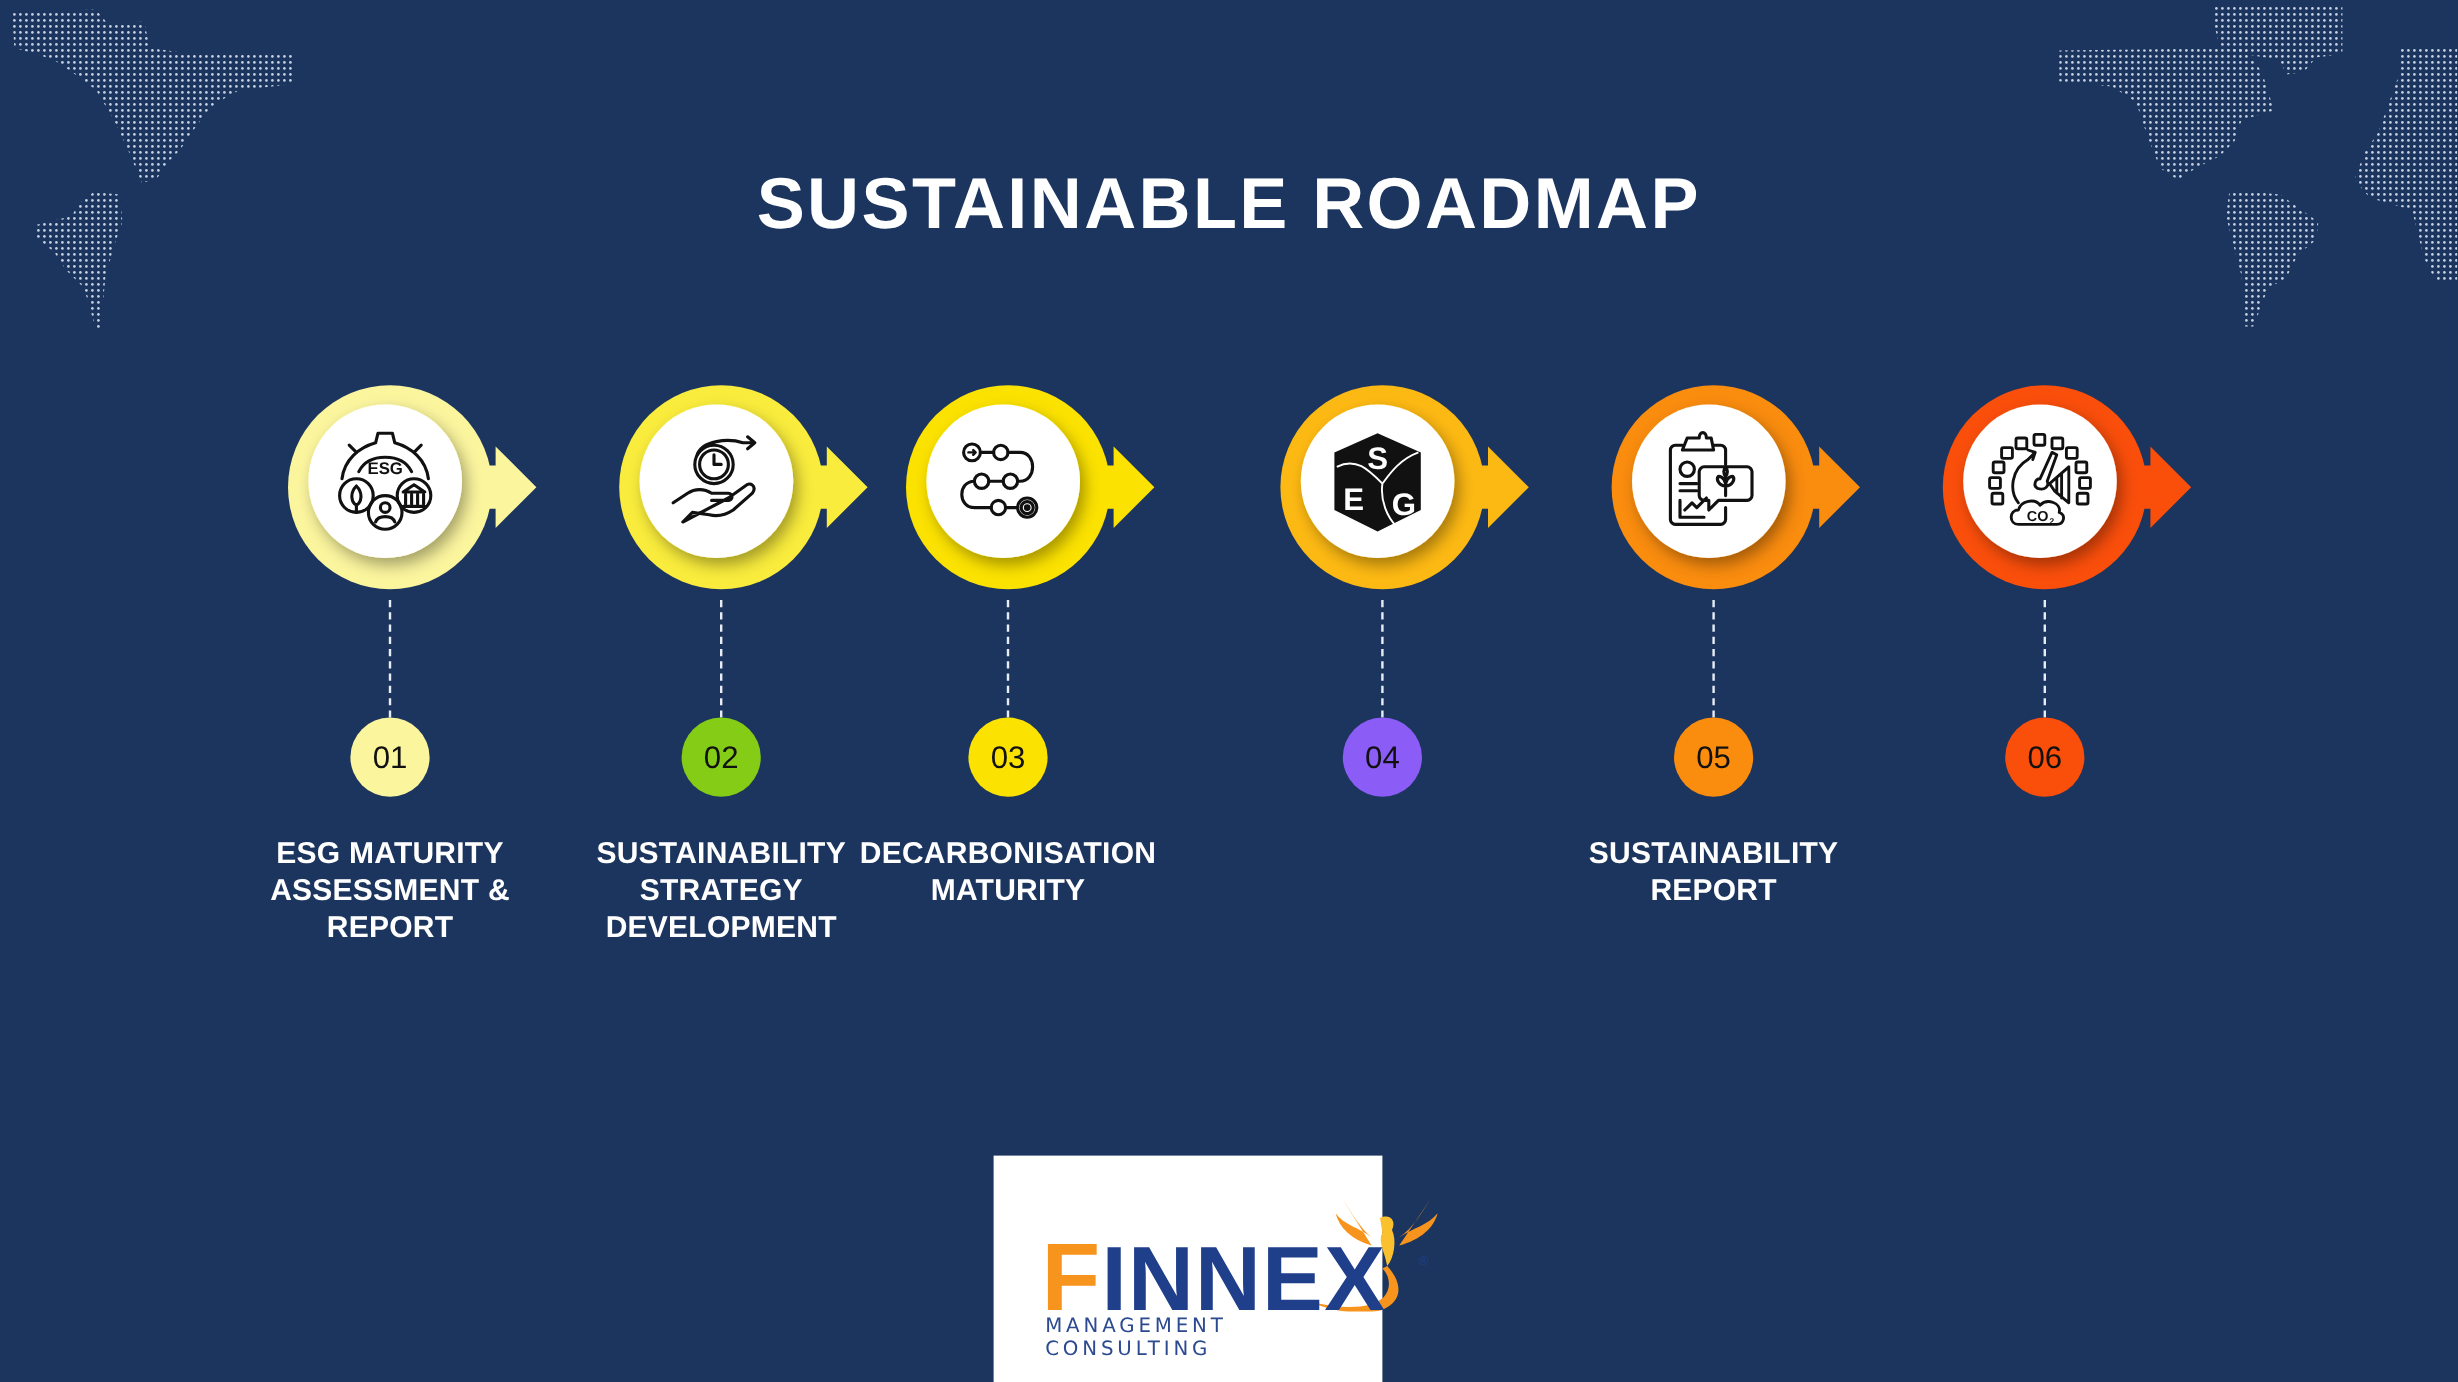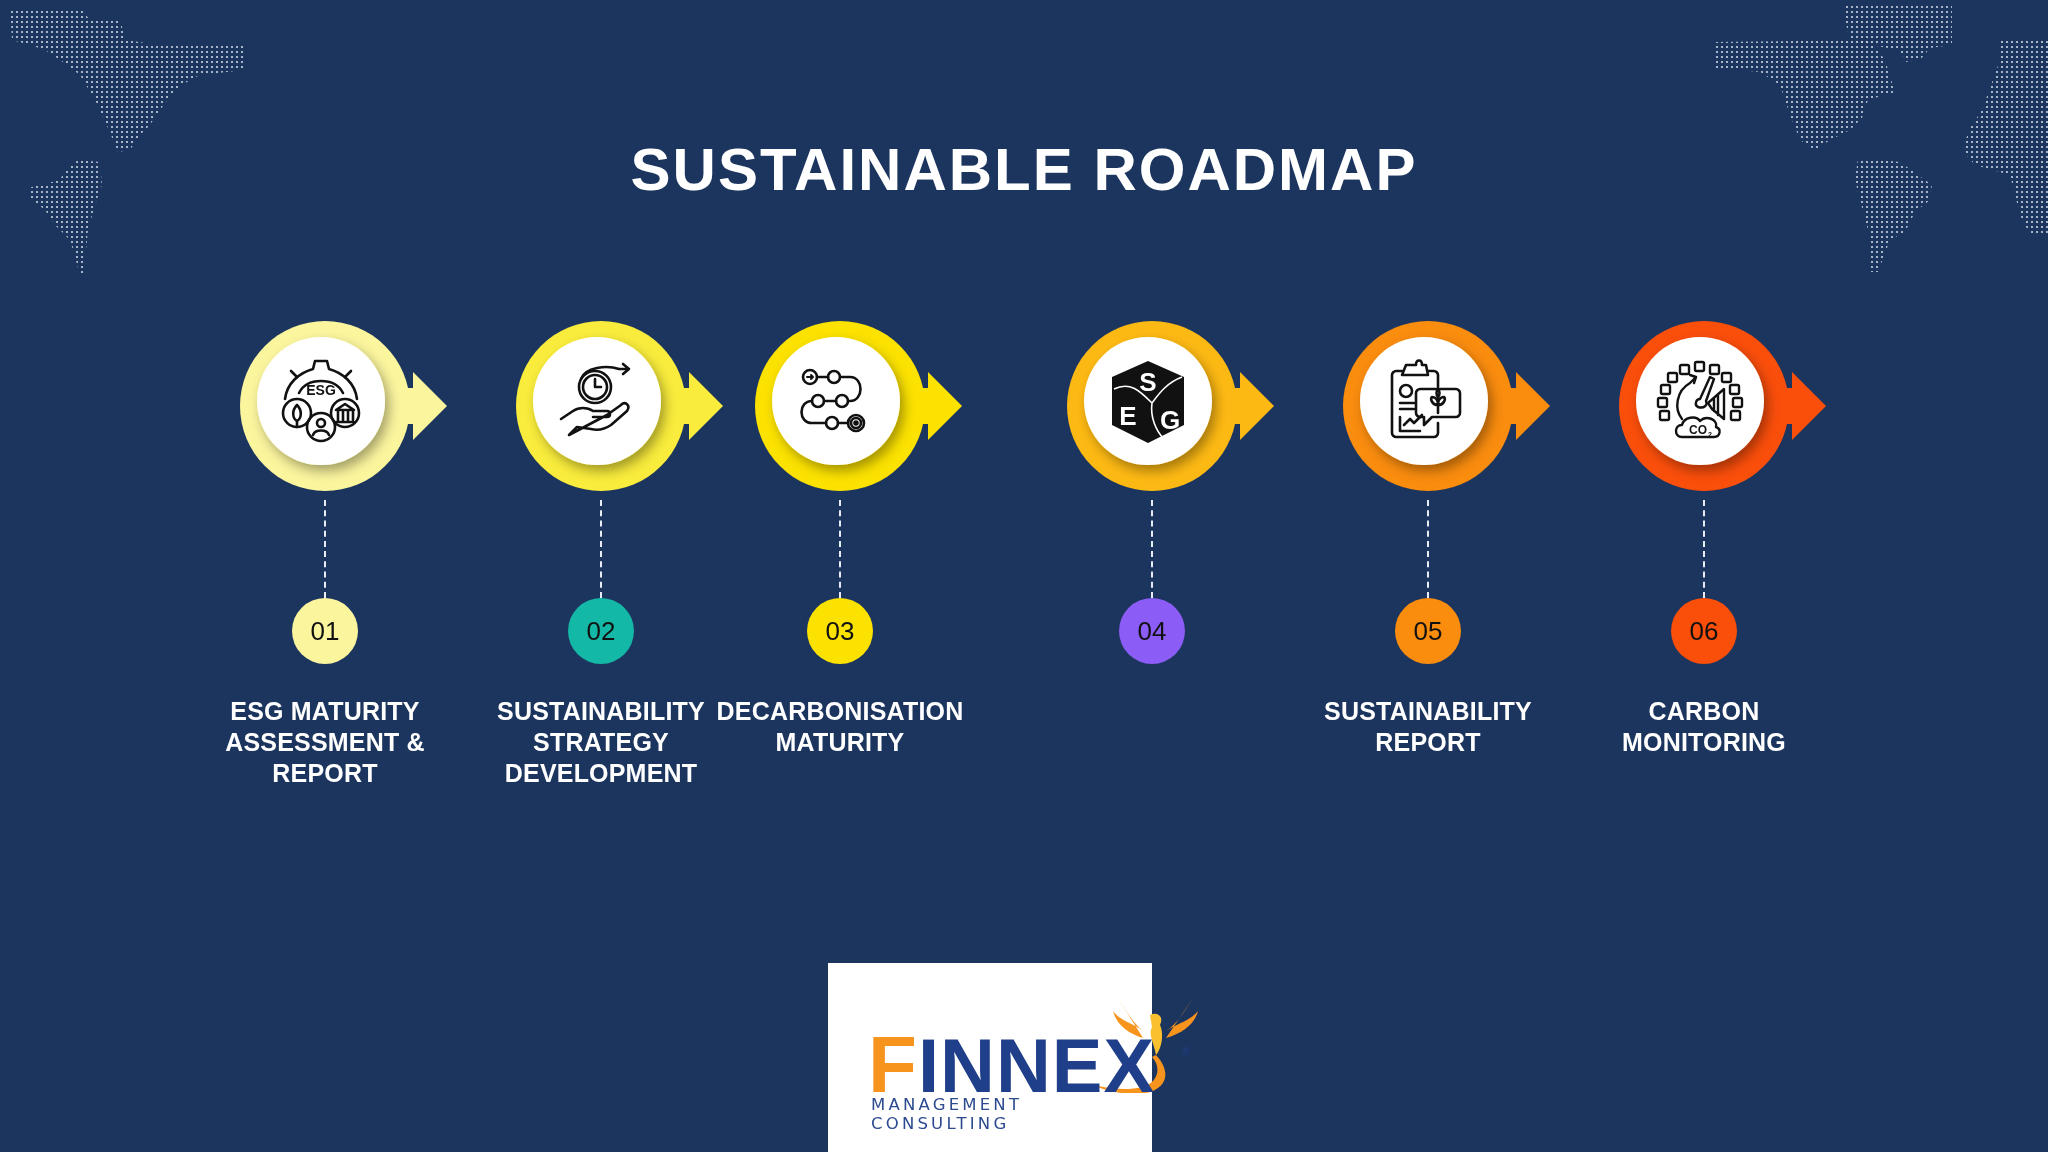--- a/index.html
+++ b/index.html
@@ -127,21 +127,21 @@
       <div class="icon-slot" style="left: 86px; top: 353px;">
   <svg width="96" height="96" viewBox="0 0 96 96" fill="none" stroke="#111" stroke-width="2.6" stroke-linecap="round" stroke-linejoin="round">
     <circle cx="46" cy="34" r="16"></circle>
     <circle cx="46" cy="34" r="12"></circle>
     <path d="M46 26 L46 34 L52 34"></path>
     <path d="M32 26 C36 14 58 12 70 16 L80 16 M74 11 L80 16 L74 21"></path>
     <path d="M12 66 L24 58 C30 54 38 54 44 58 L58 58 C62 58 62 64 58 64 L44 64 M58 62 L72 52 C76 48 82 52 78 58 L62 72 C56 76 50 78 42 76 L28 74 L20 82 Z"></path>
   </svg>
 </div>
       <div class="connector" style="left: 137px;"></div>
-      <div class="badge" style="left: 105px; background: #14b8a6;">02</div>
+      <div class="badge" style="left: 105px; background: #84cc16;">02</div>
       <div class="label" style="left: 0px;">
         <span>SUSTAINABILITY</span>
         <span>STRATEGY</span>
         <span>DEVELOPMENT</span>
       </div>
     </div>
     <div class="step" style="left: 702px;">
       <svg width="276" height="200" viewBox="0 0 276 200" class="ring-svg">
         <defs>
           <filter id="sh2" x="-30%" y="-30%" width="160%" height="160%">
@@ -258,24 +258,20 @@
     <path d="M30 66 C22 56 24 38 38 30 M38 30 L44 24 M38 22 L44 24 L42 30"></path>
     <path d="M46 54 C42 52 44 46 48 46 L58 24 L62 26 L54 48 C56 52 52 56 46 54 Z"></path>
     <path d="M56 50 L72 36 L72 66 L60 56 Z M62 46 L62 58 M66 42 L66 62"></path>
     <path d="M30 84 C22 84 22 72 30 72 C32 64 44 62 48 68 C54 62 66 66 64 74 C70 76 68 84 62 84 Z"></path>
     <text x="46" y="81" text-anchor="middle" font-size="12" font-weight="700" fill="#111" stroke="none" font-family="Liberation Sans, sans-serif" class="co2-text">CO</text>
     <text x="56" y="84" font-size="7" font-weight="700" fill="#111" stroke="none" font-family="Liberation Sans, sans-serif" class="co2-sub">2</text>
   </svg>
 </div>
       <div class="connector" style="left: 137px;"></div>
       <div class="badge" style="left: 105px; background: rgb(250, 78, 11);">06</div>
-      <div class="label" style="left: 0px;">
-        <span>CARBON</span>
-        <span>MONITORING</span>
-      </div>
     </div>
   </div>
 
 <div class="logo-box">
   <svg class="phoenix" width="110" height="100" viewBox="0 0 110 100" xmlns="http://www.w3.org/2000/svg">
     <path d="M20 5 C30 20 35 30 45 38 C35 30 22 28 15 18 C18 30 28 40 45 45 Z" fill="#f7941e"></path>
     <path d="M95 5 C85 20 80 30 68 38 C80 30 92 28 100 18 C97 30 86 40 68 45 Z" fill="#f7941e"></path>
     <path d="M52 22 C60 18 66 24 62 32 C66 40 64 55 58 62 C56 50 50 42 54 34 Z" fill="#fbc02d"></path>
     <path d="M58 62 C70 75 72 90 55 98 C40 104 10 100 -5 92 C20 98 45 98 55 88 C62 80 60 70 54 64 Z" fill="#f7941e"></path>
   </svg>

